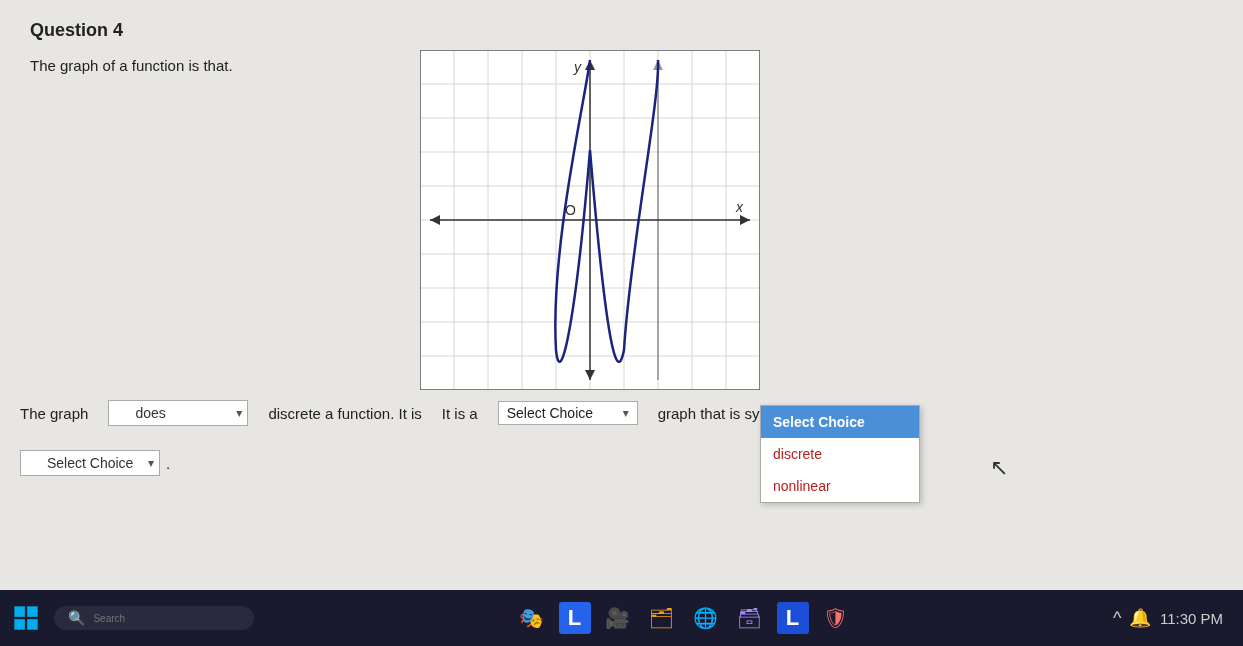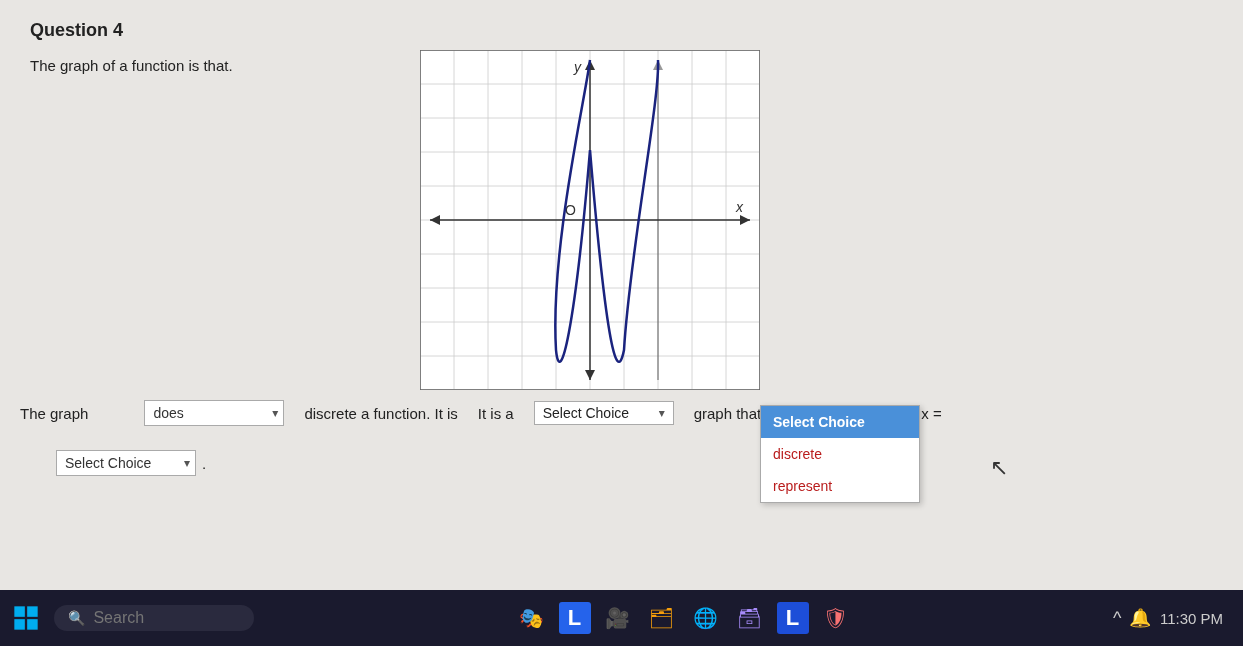--- a/index.html
+++ b/index.html
@@ -61,29 +61,28 @@
       display: flex;
       align-items: center;
       gap: 6px;
       font-size: 15px;
       color: #222;
     }
 
     select.dropdown {
       background: white;
       border: 1px solid #aaa;
-      padding: 4px 24px 4px 8px;
+      padding: 4px 24px 4px 26px;
       font-size: 14px;
       color: #333;
       appearance: none;
       -webkit-appearance: none;
       cursor: pointer;
       position: relative;
       min-width: 140px;
-      margin-left: 36px;
     }
 
     .select-wrapper {
       position: relative;
       display: inline-block;
     }
 
     .select-wrapper::after {
       content: '▾';
       position: absolute;
@@ -300,21 +299,21 @@
       <span>Select Choice</span>
       <span class="chevron">▾</span>
     </div>
 
     <span>graph that is symmetric in the line x =</span>
   </div>
 
   <div class="dropdown-open">
     <div class="dropdown-item selected">Select Choice</div>
     <div class="dropdown-item">discrete</div>
-    <div class="dropdown-item">represent</div>
+    <div class="dropdown-item">nonlinear</div>
   </div>
 
   <div class="sentence-row2">
     <div class="select-wrapper">
       <select class="dropdown" style="min-width:140px;">
         <option>Select Choice</option>
       </select>
     </div>
     <span>.</span>
   </div>
@@ -329,21 +328,21 @@
     <svg class="windows-icon" viewBox="0 0 24 24" fill="white">
       <rect x="2" y="2" width="9" height="9" fill="#00adef"></rect>
       <rect x="13" y="2" width="9" height="9" fill="#00adef"></rect>
       <rect x="2" y="13" width="9" height="9" fill="#00adef"></rect>
       <rect x="13" y="13" width="9" height="9" fill="#00adef"></rect>
     </svg>
   </div>
 
   <div class="search-bar">
     <span style="color:#aaa; font-size:14px;">🔍</span>
-    <input type="text" style="color: white; font-size: 16px;" placeholder="Search">
+    <input type="text" style="color: white; font-size: 10px;" placeholder="Search">
   </div>
 
   <div class="taskbar-icons">
     <div class="taskbar-app-icon" style="color:#e0c040;">🎭</div>
     <div class="taskbar-app-icon" style="color:white; font-weight:bold; font-size:22px; background:#2563eb; border-radius:3px; width:32px; height:32px;">L</div>
     <div class="taskbar-app-icon" style="color:#60a5fa;">🎥</div>
     <div class="taskbar-app-icon" style="color:#f59e0b;">🗂</div>
     <div class="taskbar-app-icon" style="color:#34d399;">🌐</div>
     <div class="taskbar-app-icon" style="color:#a78bfa;">🗃</div>
     <div class="taskbar-app-icon" style="color:white; font-weight:bold; font-size:22px; background:#1d4ed8; border-radius:3px; width:32px; height:32px;">L</div>

